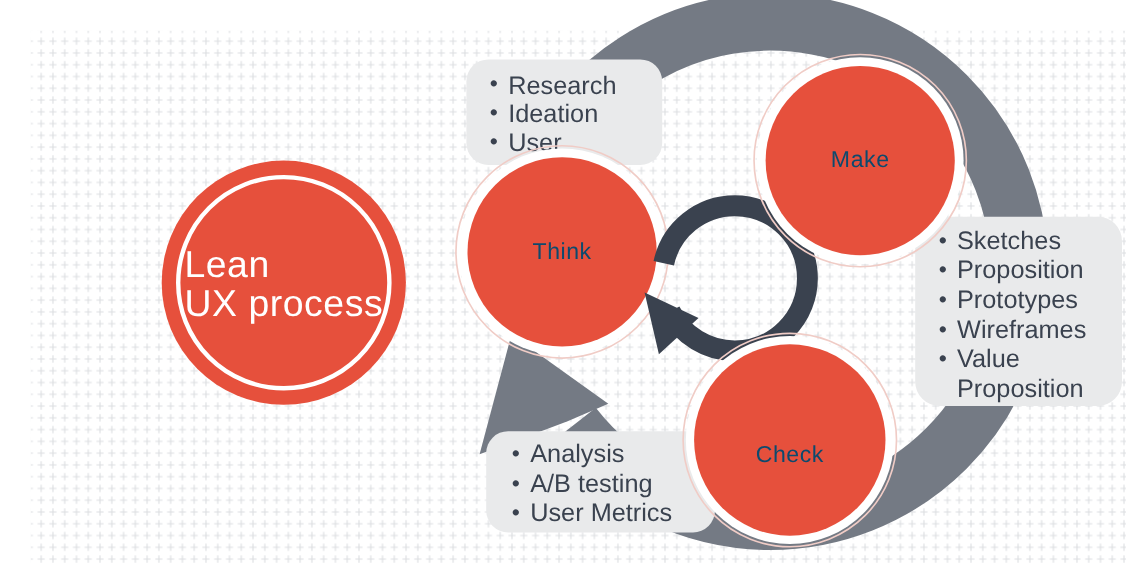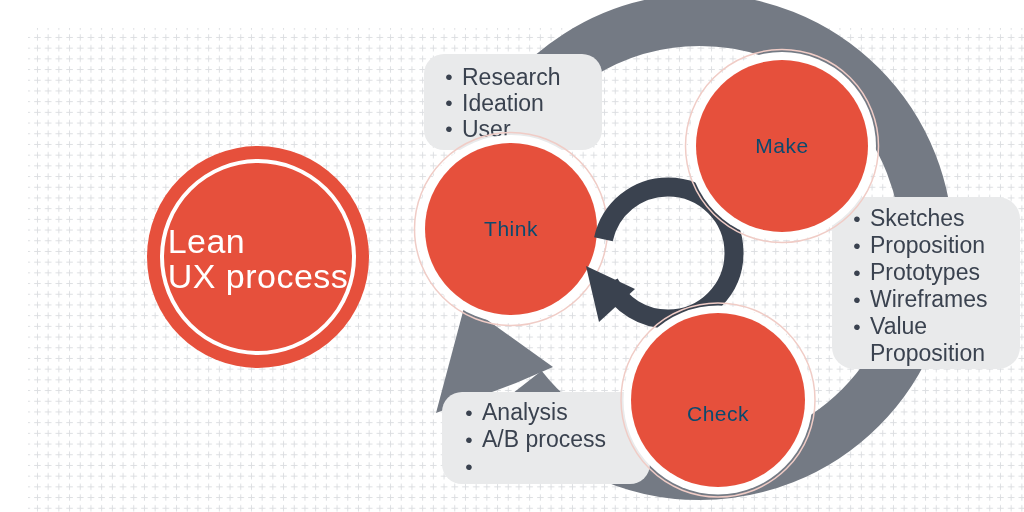--- a/index.html
+++ b/index.html
@@ -87,24 +87,25 @@
     </div>
   </div>
 
   <div class="list-box" id="check-list">
     <div class="li">
       <span class="bullet">•</span>
       <span class="txt">Analysis</span>
     </div>
     <div class="li">
       <span class="bullet">•</span>
-      <span class="txt">A/B process</span>
+      <span class="txt">A/B testing</span>
     </div>
     <div class="li">
       <span class="bullet">•</span>
+      <span class="txt">User Metrics</span>
     </div>
   </div>
 
   <svg id="shape-layer" class="layer" width="1024" height="512" viewBox="0 0 1024 512">
 
     <g>
       <circle cx="511" cy="229" r="96.5" fill="none" stroke-width="1.5" stroke="#F0CCC6"></circle>
       <circle cx="511" cy="229" r="94" fill="#FFFFFF"></circle>
       <circle cx="511" cy="229" r="86" fill="#E6503C"></circle>
     </g>

